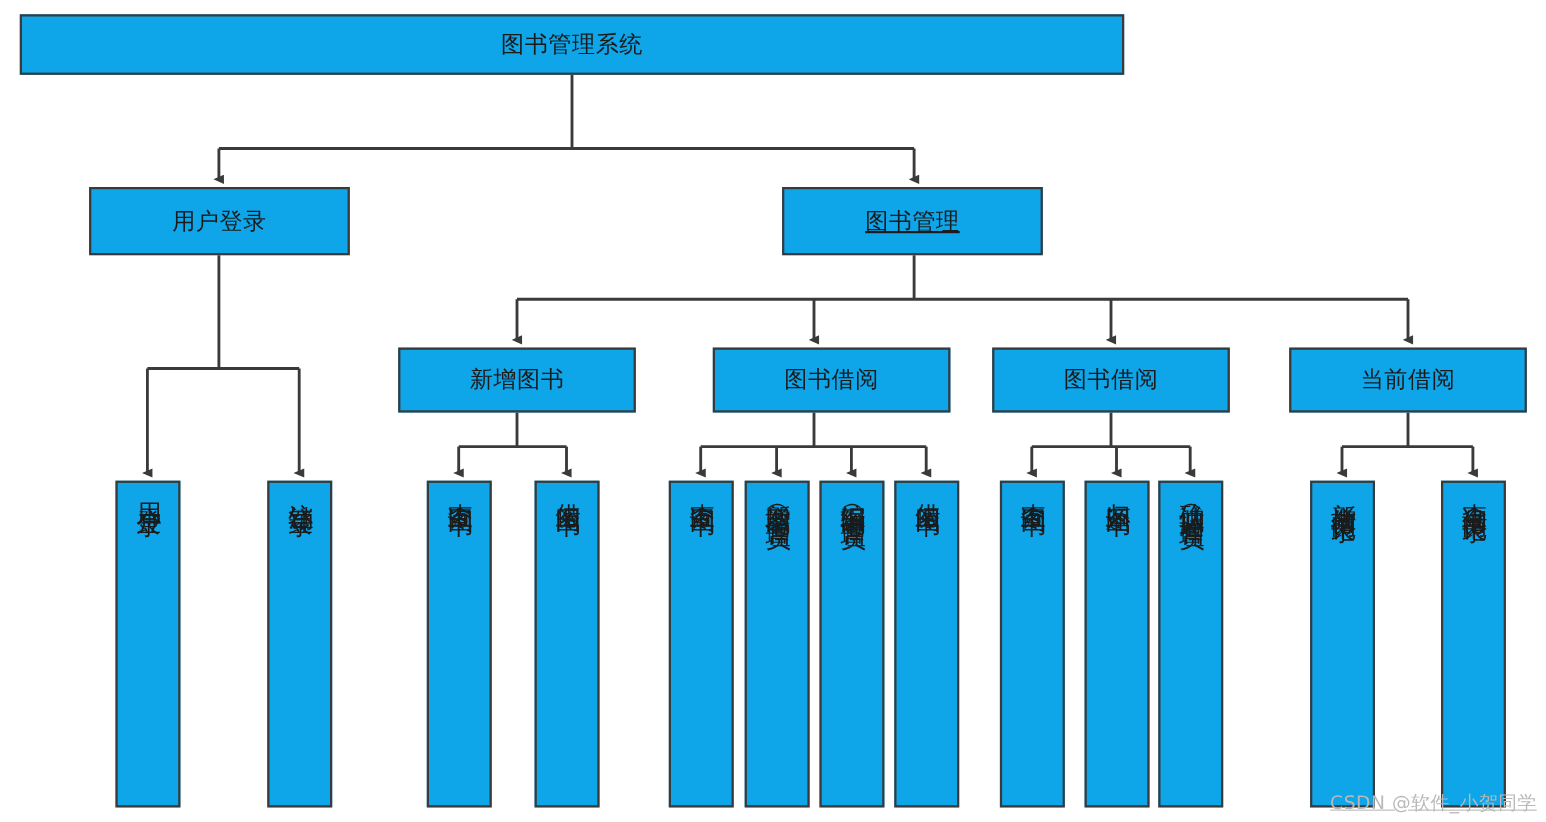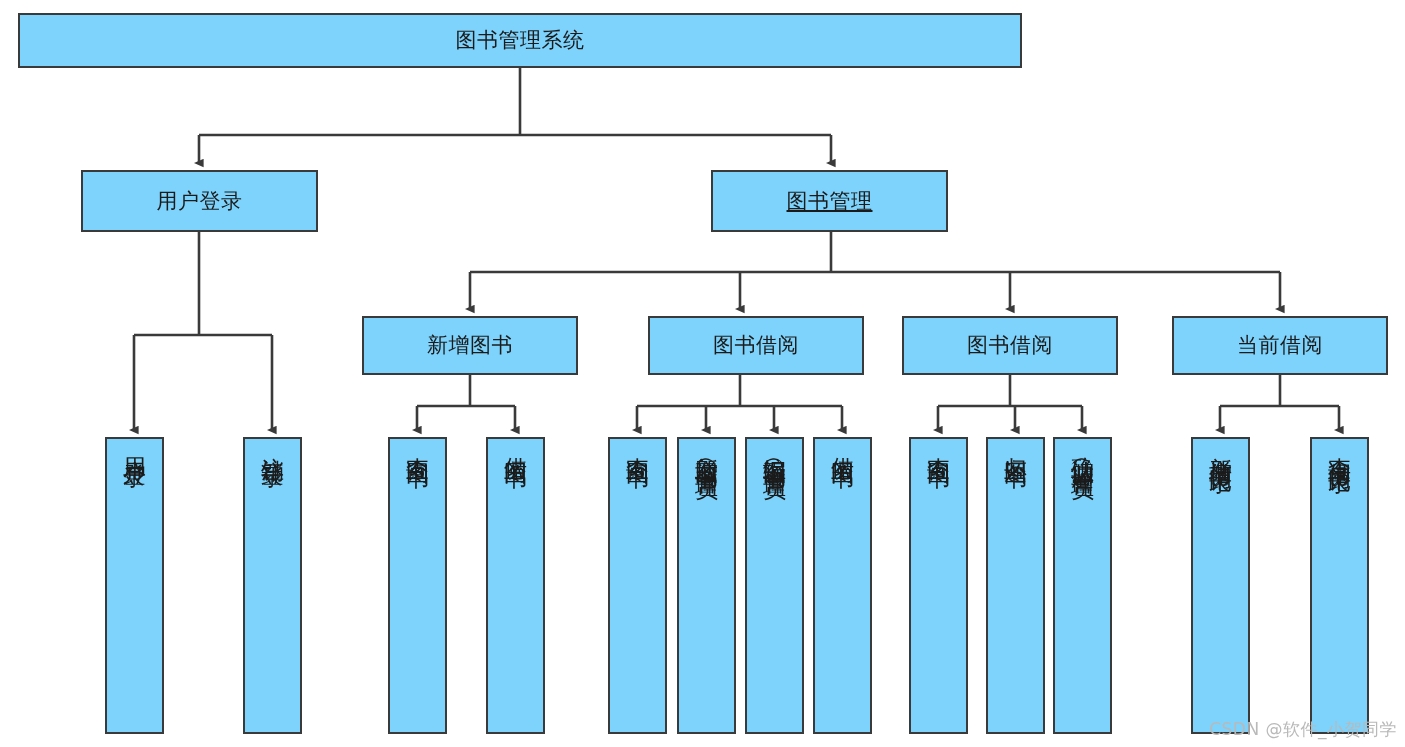--- a/index.html
+++ b/index.html
@@ -21,21 +21,21 @@
     position: absolute;
     left: 0;
     top: 0;
     width: 1405px;
     height: 747px;
   }
   .node {
     position: absolute;
     box-sizing: border-box;
     border: 2px solid #3a3a3a;
-    background: #7dd3fc;
+    background: #0ea5e9;
     display: flex;
     align-items: center;
     justify-content: center;
     color: #1b1b1b;
   }
   .node .label {
     display: block;
     text-align: center;
     line-height: 1.06;
     letter-spacing: 0.5px;
@@ -57,20 +57,21 @@
     white-space: nowrap;
   }
   .watermark {
     position: absolute;
     right: 8px;
     bottom: 6px;
     font-size: 17px;
     color: #b9b9b9;
     white-space: nowrap;
     letter-spacing: 0.5px;
+    text-decoration: underline;
   }
 </style>
 </head>
 <body>
 
 <div id="canvas">
 
   <svg class="edges" viewBox="0 0 1405 747" xmlns="http://www.w3.org/2000/svg">
     <defs>
       <marker id="arrow" markerWidth="10" markerHeight="10" refX="4.2" refY="5" orient="auto" markerUnits="userSpaceOnUse">

